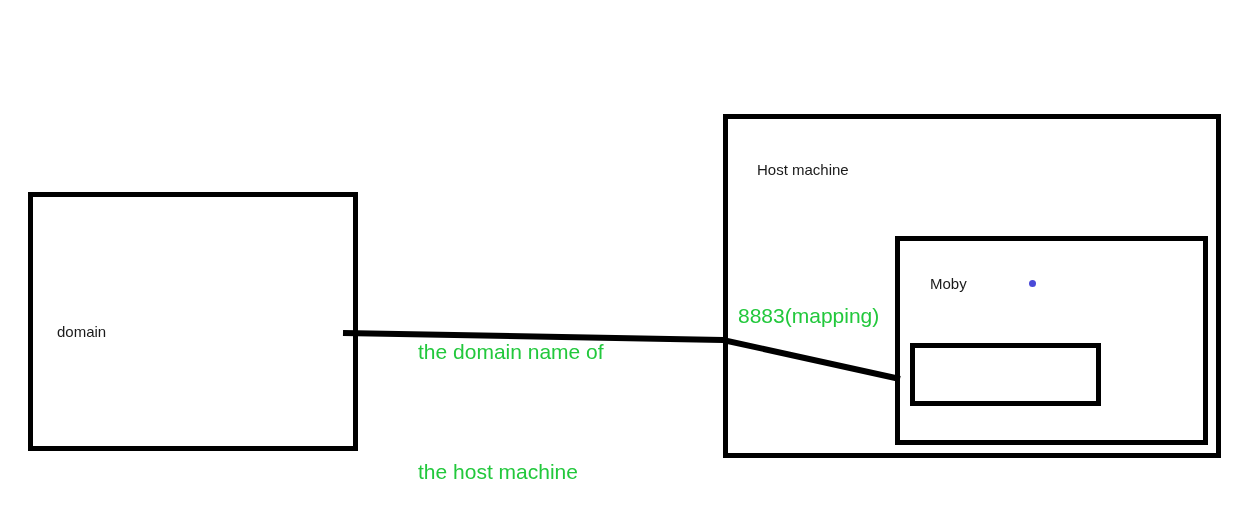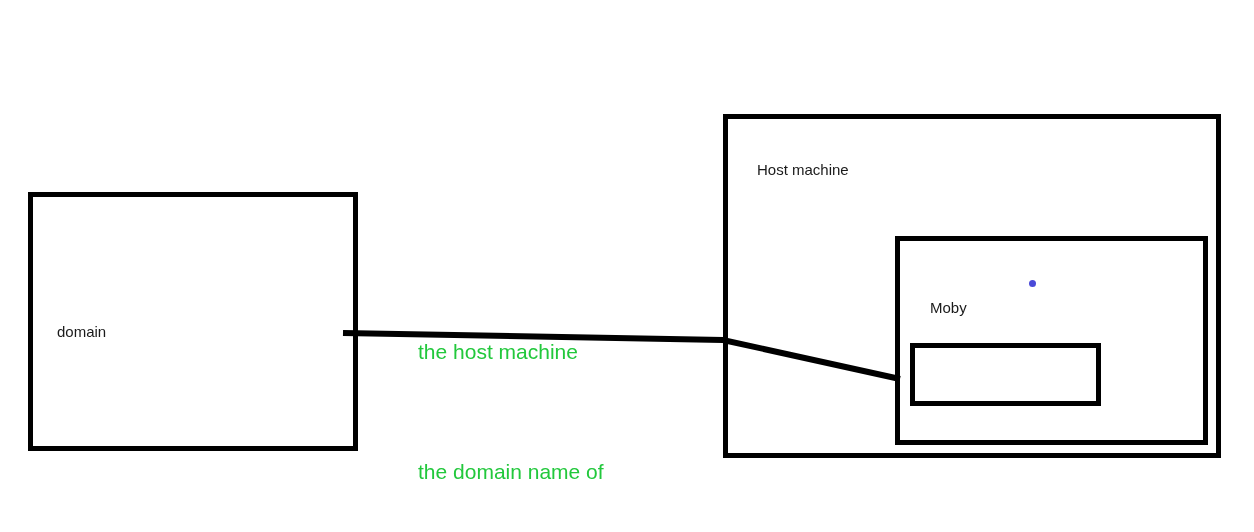--- a/index.html
+++ b/index.html
@@ -58,21 +58,21 @@
   }
 
   
   #transparent-mode-box { left: 28px;  top: 192px; width: 330px; height: 259px; }
   #host-machine-box     { left: 723px; top: 114px; width: 498px; height: 344px; }
   #moby-box             { left: 895px; top: 236px; width: 313px; height: 209px; }
   #edge-hub-box         { left: 910px; top: 343px; width: 191px; height: 63px; border-width: 5px; }
 
   #transparent-mode-label { left: 57px;  top: 232px; }
   #host-machine-label     { left: 757px; top: 150px; }
-  #moby-label             { left: 930px; top: 264px; margin-top: 24px; }
+  #moby-label             { left: 930px; top: 264px; }
   #edge-hub-label         { left: 935px; top: 367px; }
 
   #domain-name-label { left: 418px; top: 252px; }
   #mapping-label     { left: 738px; top: 296px; }
 
   #moby-dot { left: 1029px; top: 280px; }
 </style>
 </head>
 <body>
 
@@ -91,18 +91,19 @@
   <div class="box-label" id="host-machine-label">Host machine</div>
 
   <div class="box" id="moby-box"></div>
   <div class="box-label" id="moby-label">Moby</div>
 
   <div class="dot" id="moby-dot"></div>
 
   <div class="box" id="edge-hub-box"></div>
 
   <div class="edge-label green" id="domain-name-label">
+    <div>the domain name of</div>
     <div>the host machine</div>
-    <div>the domain name of</div>
   </div>
 
+  <div class="edge-label green" id="mapping-label">8883(mapping)</div>
 
 </div>
 
 </body></html>

